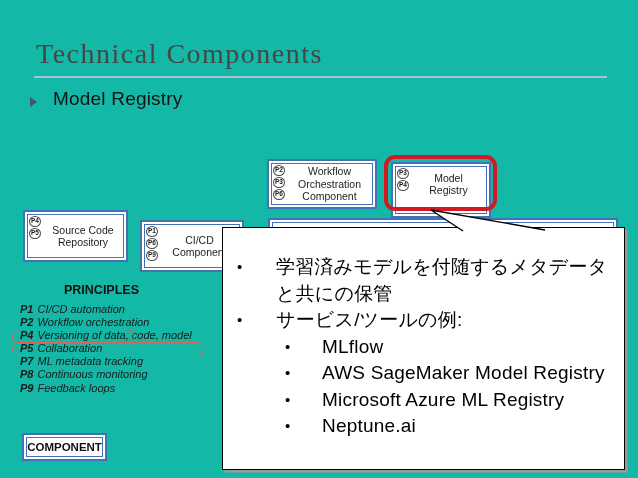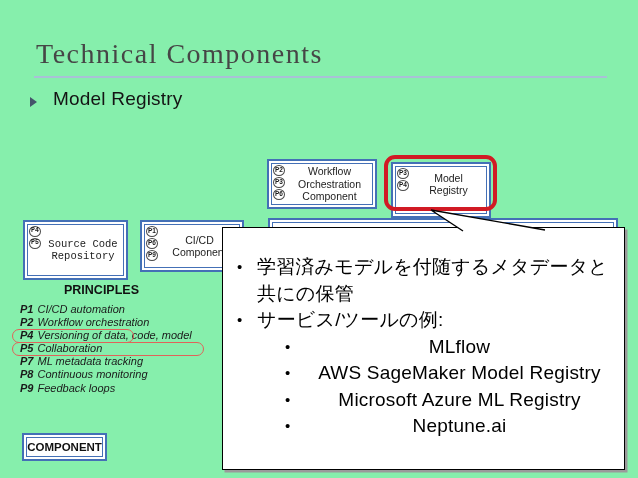--- a/index.html
+++ b/index.html
@@ -1,17 +1,17 @@
 <!DOCTYPE html>
 <html><head>
 <meta charset="utf-8">
 <style>
   html,body{margin:0;padding:0;background:#ffffff;}
   .slide{
-    position:relative;width:638px;height:478px;background:#86efac;overflow:hidden;
+    position:relative;width:638px;height:478px;background:#14b8a6;overflow:hidden;
     font-family:"Liberation Sans",sans-serif;
   }
   
   .title{
     position:absolute;left:36px;top:38px;
     font-family:"Liberation Serif",serif;
     font-size:28px;color:#464646;letter-spacing:1.5px;font-weight:400;
   }
   .title-rule{position:absolute;left:34px;top:76px;width:573px;height:2px;background:#a9c0d6;}
   .tri-marker{
@@ -55,24 +55,24 @@
   }
   
   .callout{
     position:absolute;left:222px;top:227px;width:403px;height:243px;
     background:#ffffff;border:1.6px solid #000000;box-sizing:border-box;
     box-shadow:2.5px 2.5px 0 0 #9a9a9a;
     padding:26px 8px 0 14px;z-index:10;
   }
   .co-row{display:flex;align-items:flex-start;font-size:19px;line-height:26.5px;color:#000;}
   .co-bullet{width:20px;flex:0 0 20px;font-size:15px;line-height:26.5px;}
-  .co-text{width:352px;letter-spacing:.2px;}
+  .co-text{width:352px;letter-spacing:.2px;margin-left:19px;}
   .co-sub{margin-left:48px;}
   .co-sub .co-bullet{width:18px;flex:0 0 18px;}
-  .co-sub .co-text{width:320px;text-align:center;}
+  .co-sub .co-text{width:320px;}
   .tail-svg{position:absolute;left:0;top:0;width:638px;height:478px;z-index:20;pointer-events:none;}
 </style>
 </head>
 <body>
 
 <div class="slide">
 
   <div class="title">Technical Components</div>
   <div class="title-rule"></div>
   <div class="tri-marker"></div>
@@ -94,21 +94,21 @@
   <div class="dbox" style="left:391px;top:162px;width:100px;height:56px;z-index:2;">
     <div class="badges">
       <span class="badge">P3</span>
       <span class="badge">P4</span>
     </div>
     <div class="dbox-label" style="padding-bottom:12px;">Model
 Registry</div>
   </div>
   <div class="red-highlight" style="z-index:3;"></div>
 
-  <div class="dbox" style="left:23px;top:220px;width:105px;height:60px;z-index:2;font-family:Liberation Mono, monospace;">
+  <div class="dbox" style="left:23px;top:210px;width:105px;height:52px;z-index:2;">
     <div class="badges">
       <span class="badge">P4</span>
       <span class="badge">P5</span>
     </div>
     <div class="dbox-label">Source Code
 Repository</div>
   </div>
 
   <div class="dbox" style="left:140px;top:220px;width:104px;height:52px;z-index:2;">
     <div class="badges">

